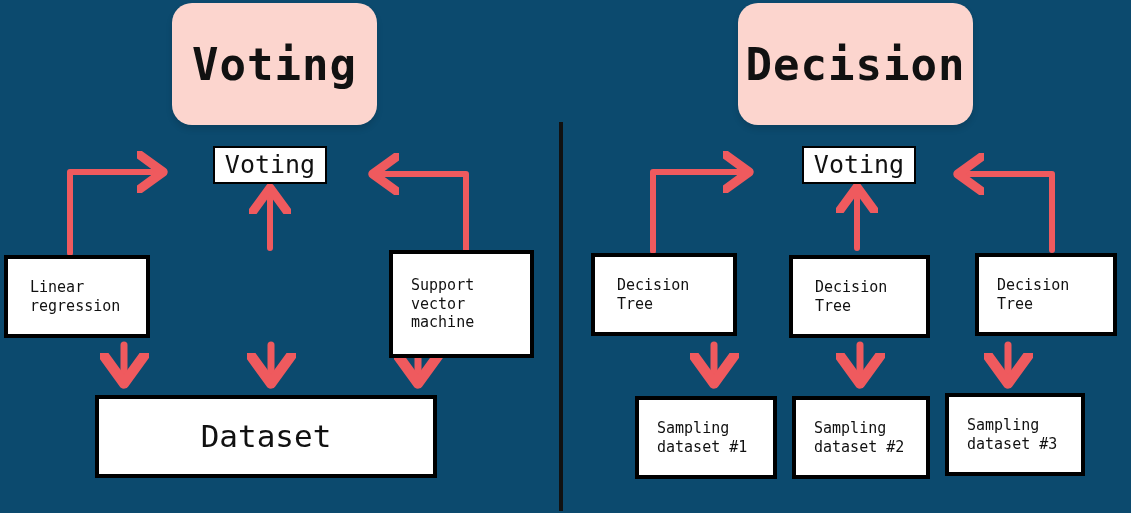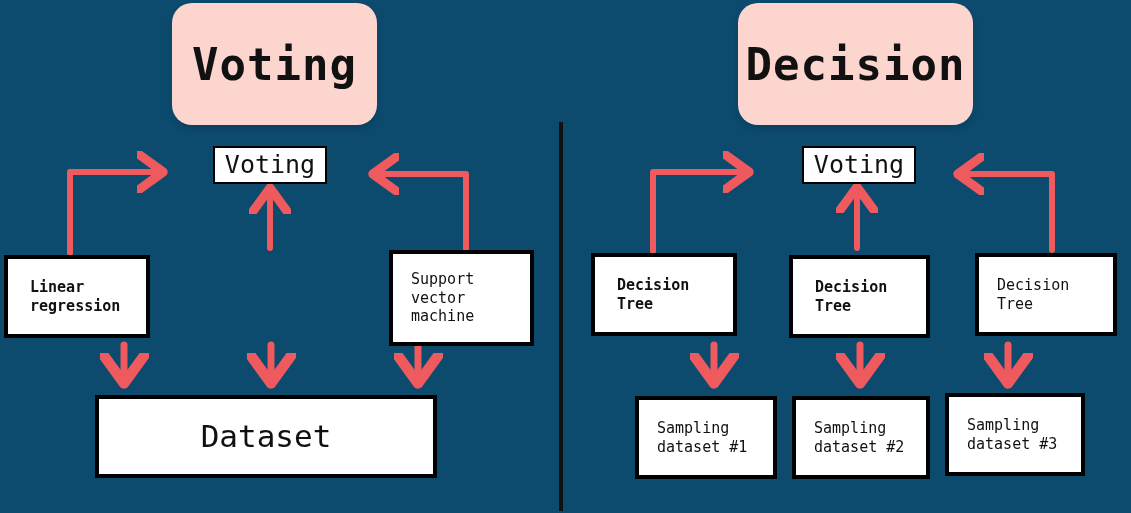--- a/index.html
+++ b/index.html
@@ -49,21 +49,20 @@
   .box.center-text {
     justify-content: center;
     text-align: center;
   }
   .box.left-text {
     justify-content: flex-start;
     text-align: left;
   }
   .box.pad-l {
     padding-left: 22px;
-    font-weight: bold;
   }
   .box.pad-l-sm {
     padding-left: 18px;
   }
 
   
   .divider {
     position: absolute;
     background: #111111;
   }
@@ -145,21 +144,21 @@
   </svg>
 
   <div class="header-pill" style="left:172px; top:3px; width:205px; height:122px; font-size:44px;">Voting</div>
 
   <div class="box thin center-text" style="left:213px; top:146px; width:114px; height:38px; font-size:25px;">Voting</div>
 
   <div class="box left-text pad-l" style="left:4px; top:255px; width:146px; height:83px; font-size:15px;">Linear
 regression</div>
 
 
-  <div class="box left-text pad-l-sm" style="left:389px; top:250px; width:145px; height:96px; font-size:15px;">Support
+  <div class="box left-text pad-l-sm" style="left:389px; top:250px; width:145px; height:108px; font-size:15px;">Support
 vector
 machine</div>
 
   <div class="box center-text" style="left:95px; top:395px; width:342px; height:83px; font-size:31px;">Dataset</div>
 
   <div class="divider" style="left:559px; top:122px; width:4px; height:389px;"></div>
 
   <div class="header-pill" style="left:738px; top:3px; width:235px; height:122px; font-size:44px;">Decision</div>
 
   <div class="box thin center-text" style="left:802px; top:146px; width:114px; height:38px; font-size:25px;">Voting</div>

